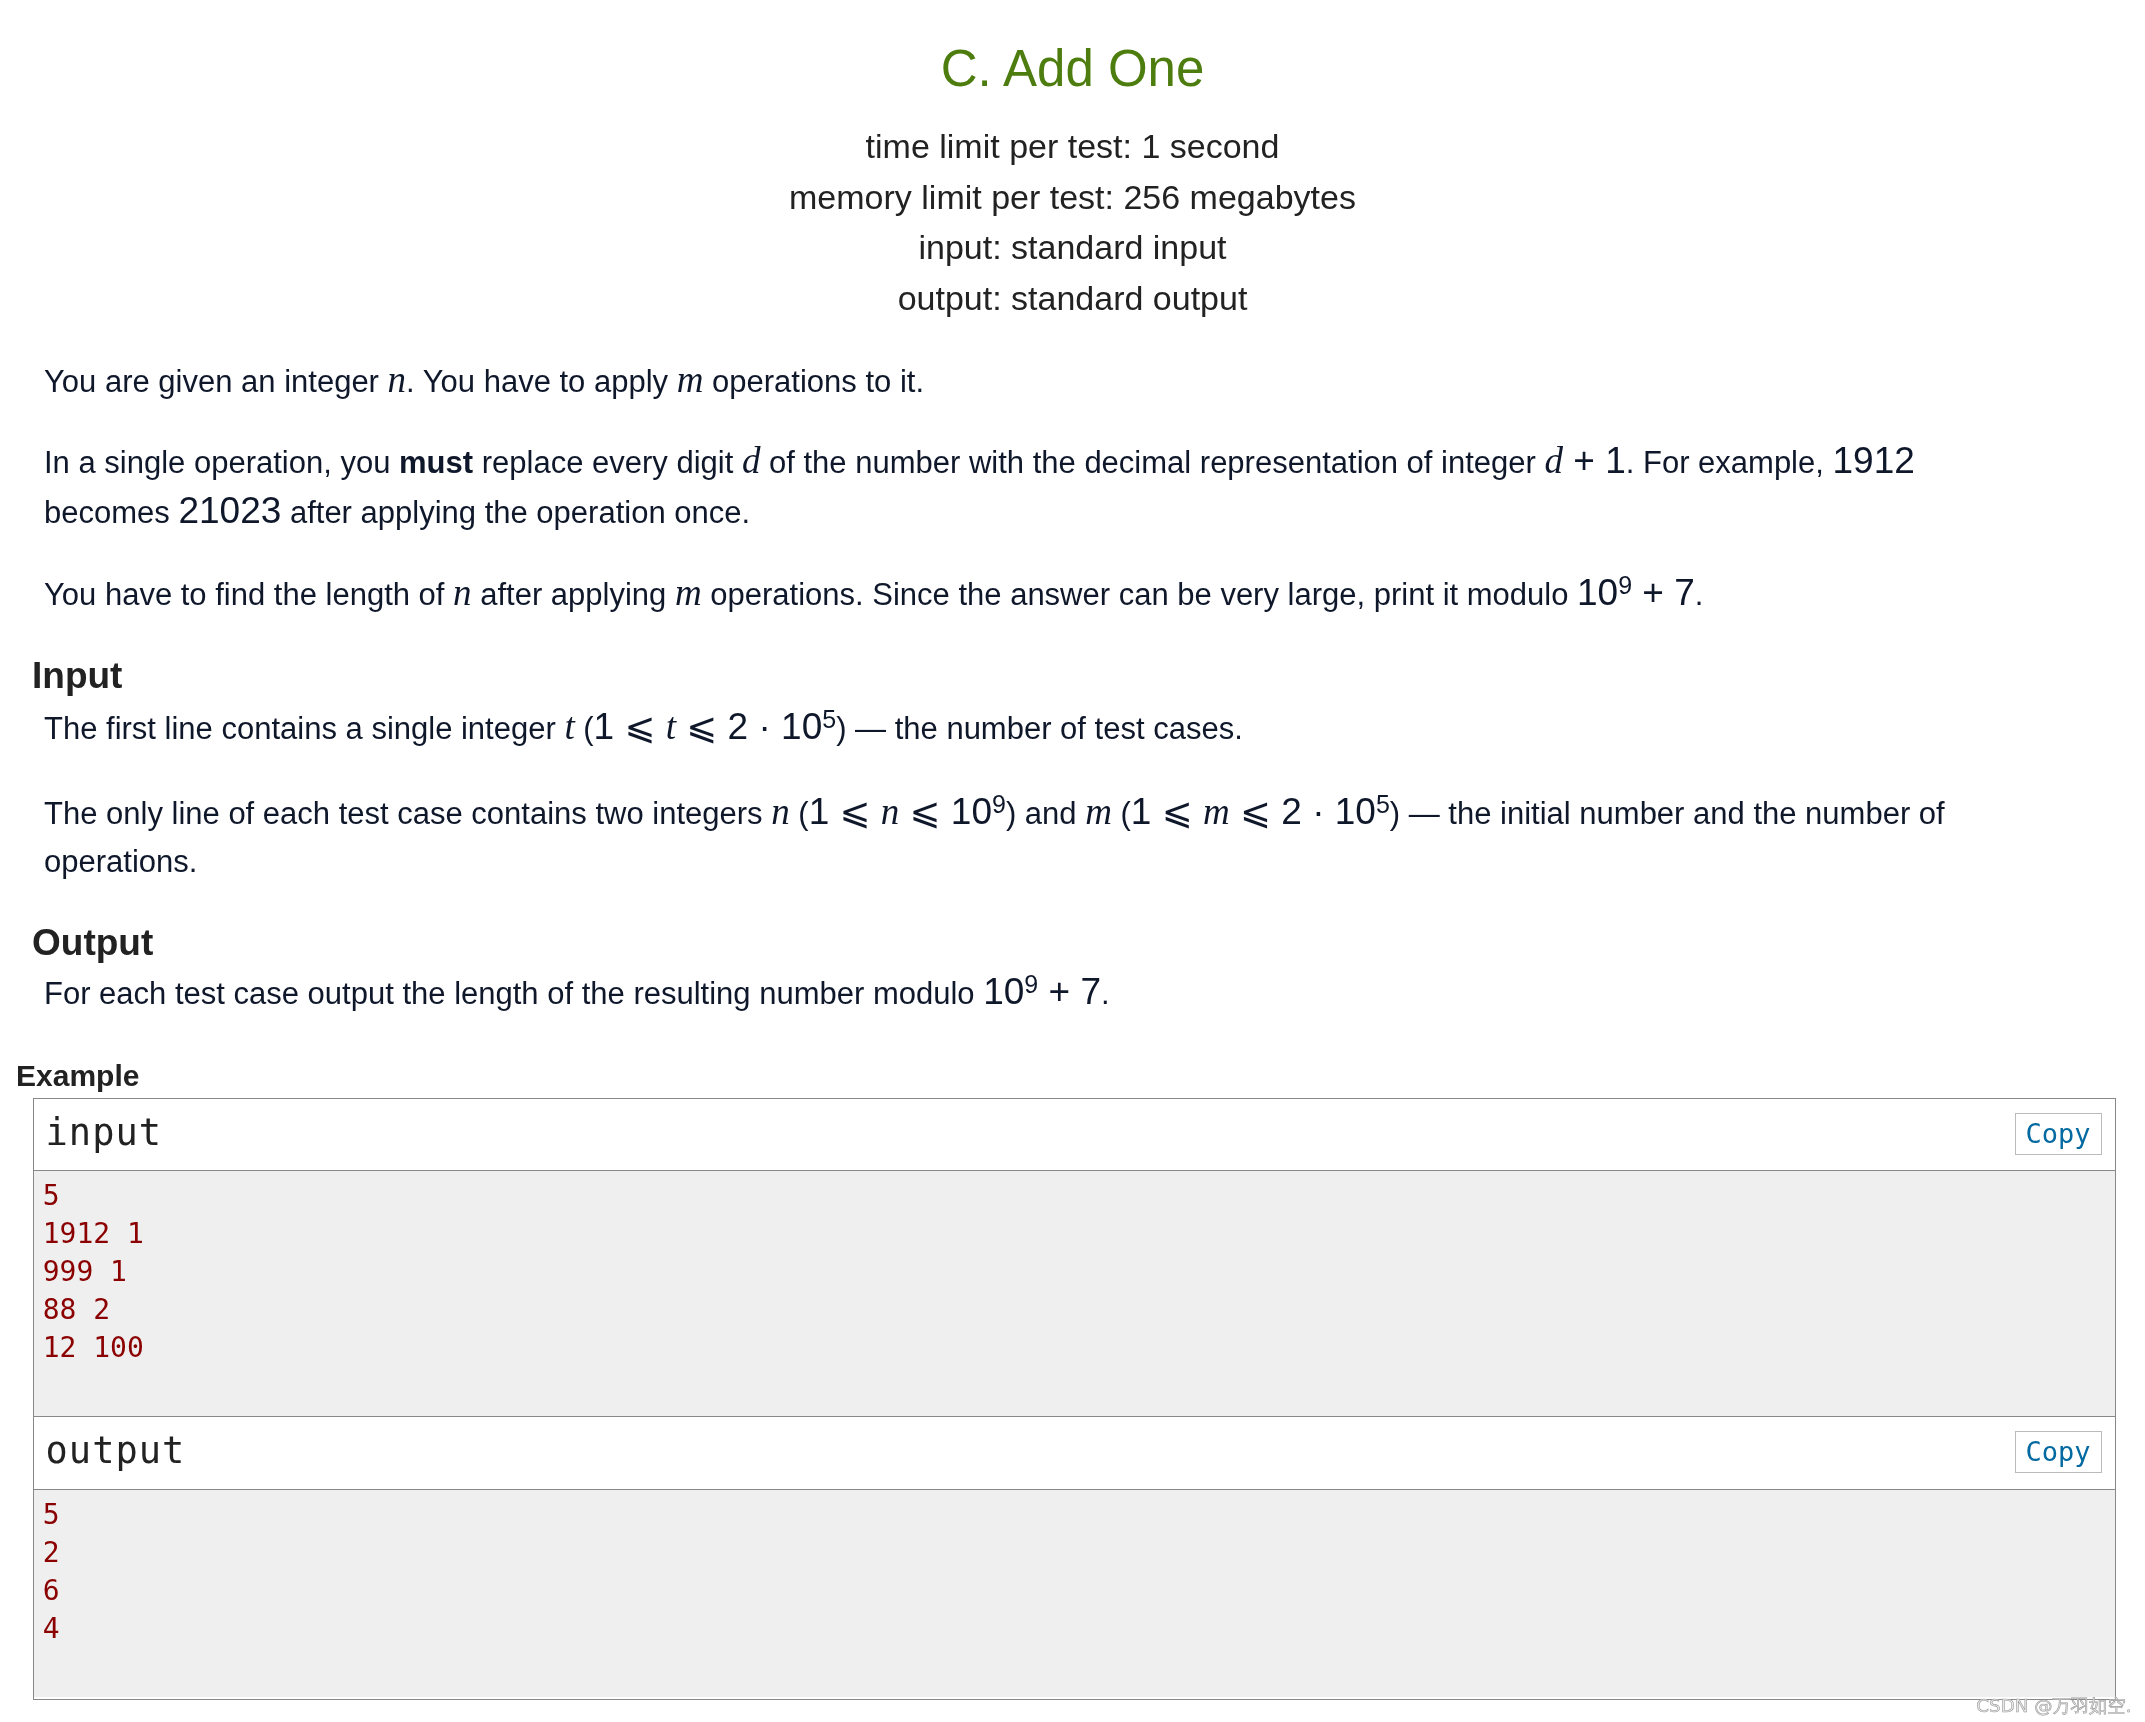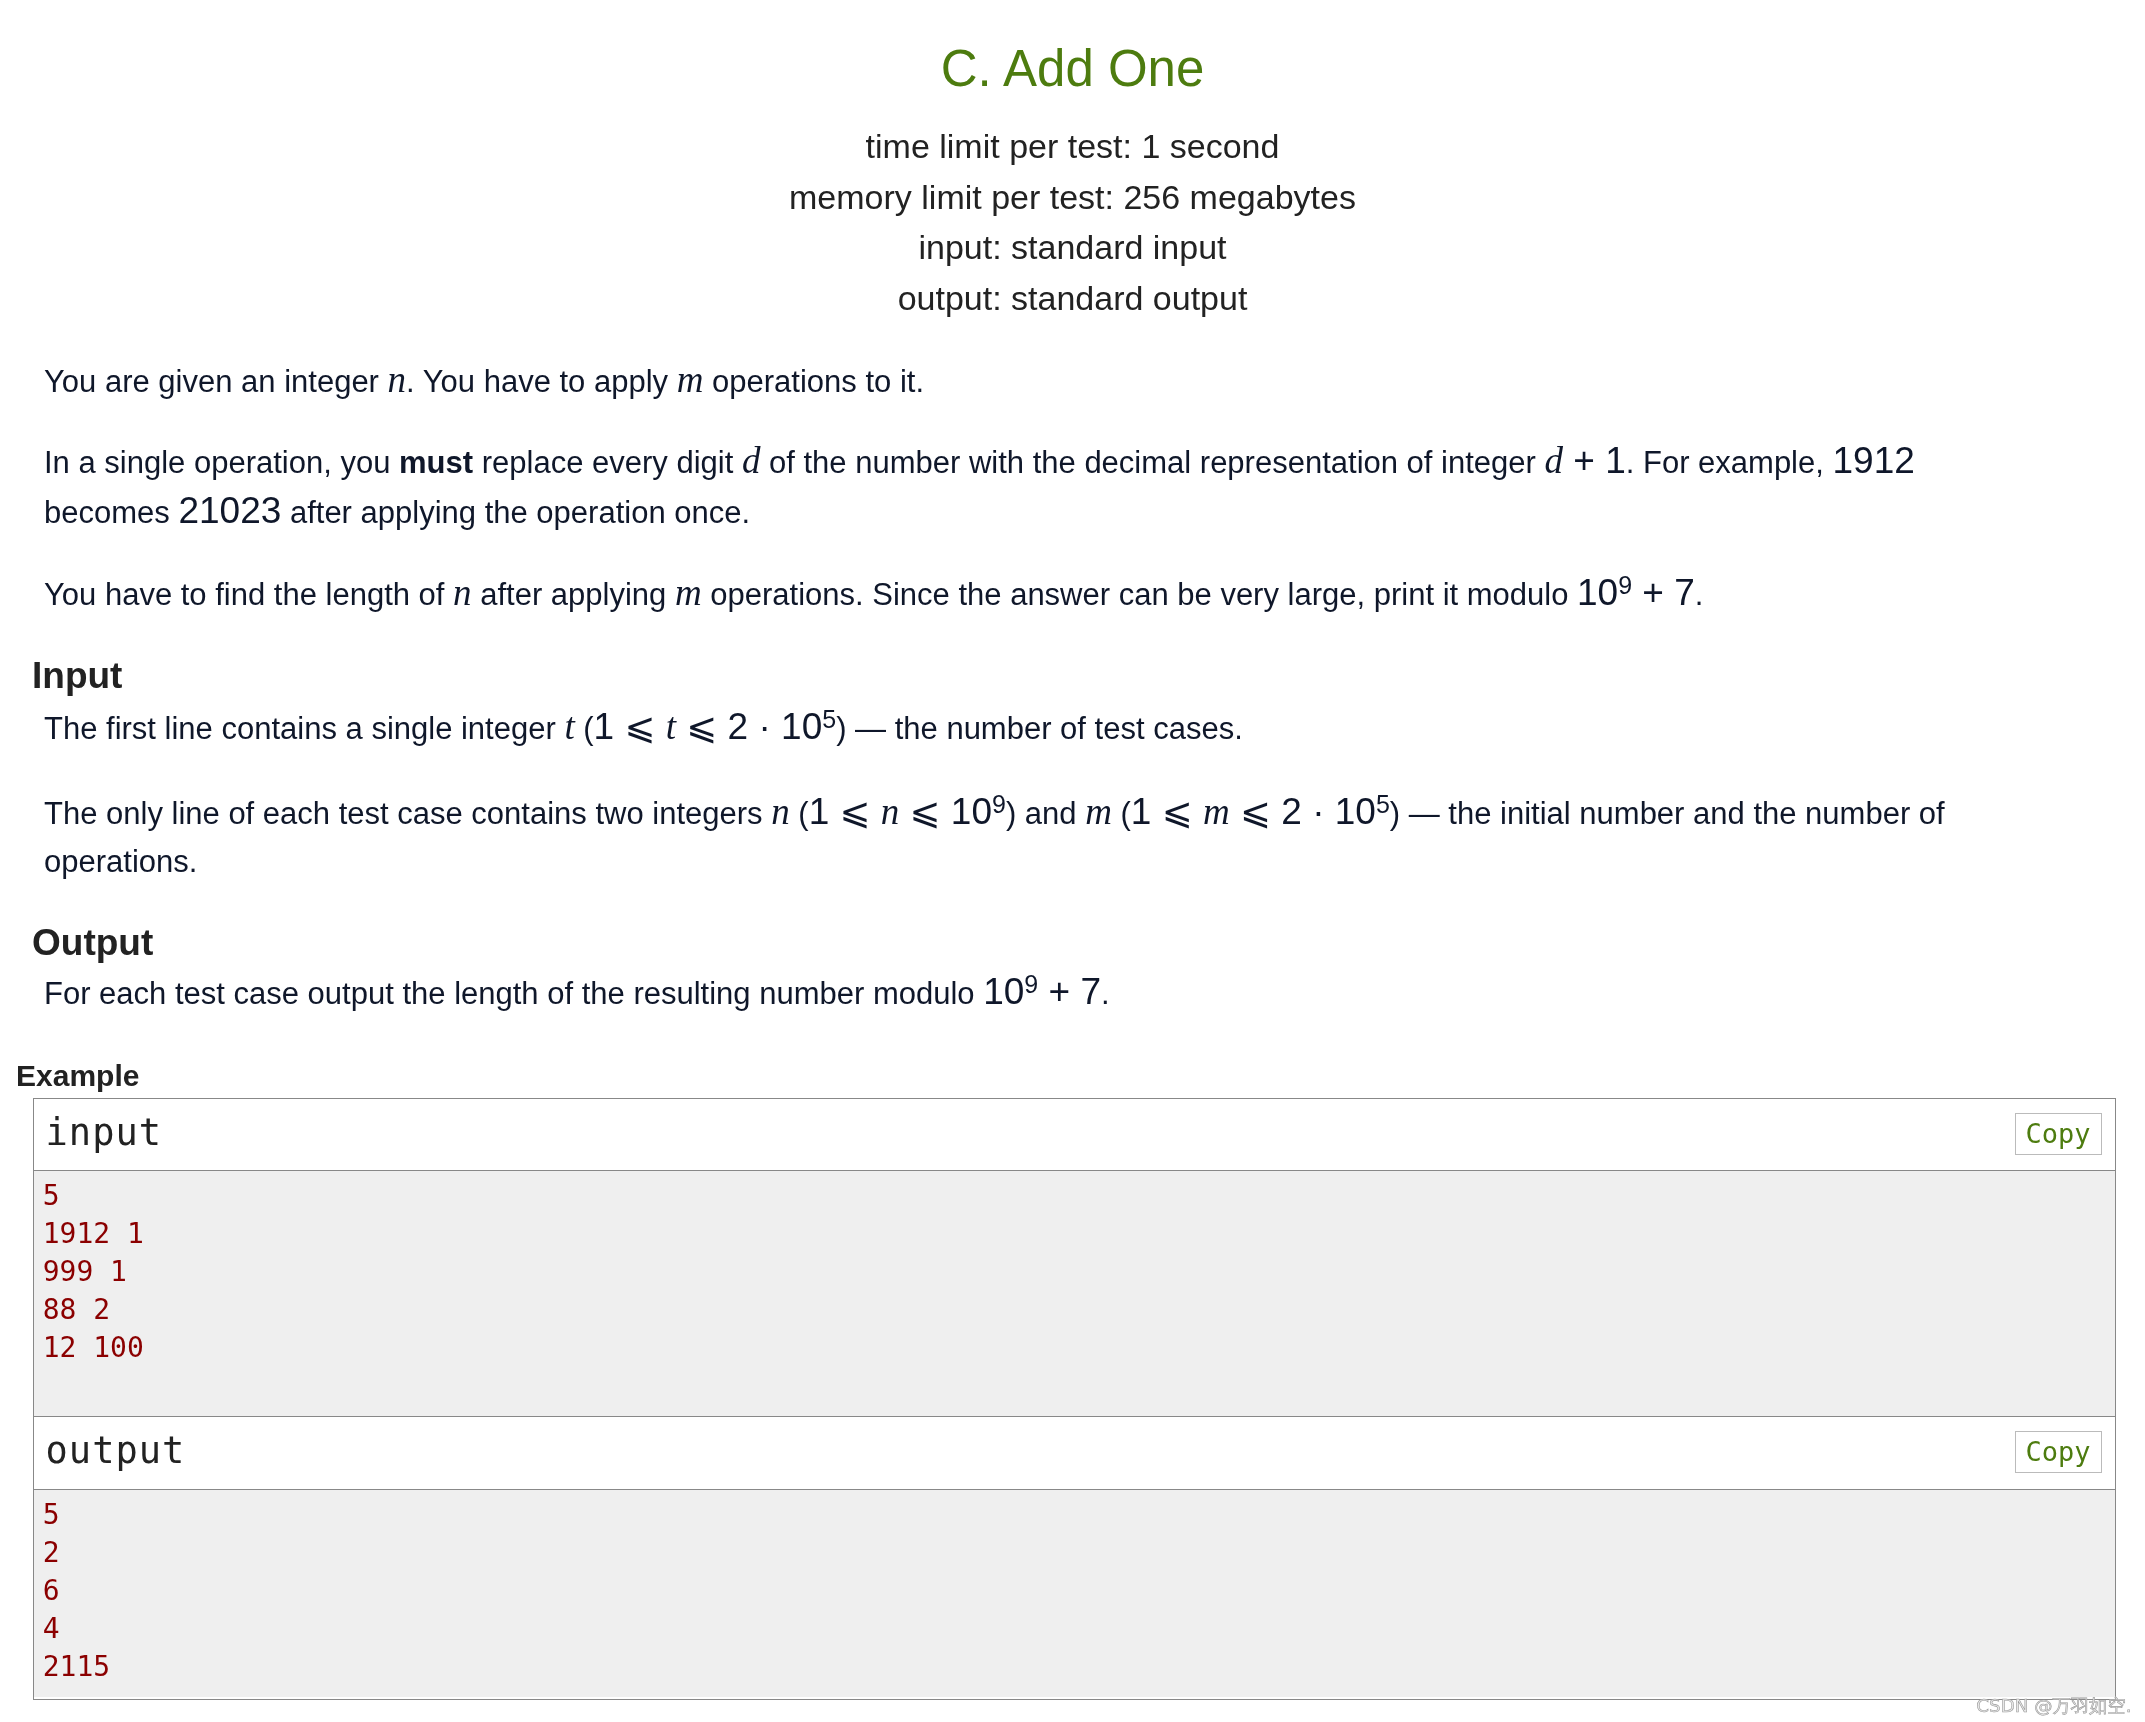--- a/index.html
+++ b/index.html
@@ -11,21 +11,21 @@
   .para { left:32px; width:2095px; font-size:31px; line-height:48px; color:#0f172a;margin-left:12px; }
   .m { font-family:"Liberation Serif", serif; font-style:italic; font-size:37px; }
   .mn { font-size:37px; }
   .sup { font-size:25px; vertical-align:super; line-height:0; }
   .sect { left:32px; font-size:37px; font-weight:bold; line-height:44px; color:#222; }
   .example-title { left:16px; font-size:30px; font-weight:bold; line-height:39px; color:#222; }
   .box { left:33px; width:2083px; border:1.9px solid #888888; box-sizing:border-box; }
   .box-head { position:absolute; left:0; right:0; background:#fff; border-bottom:1.9px solid #888; box-sizing:border-box; }
   .box-head .lbl { position:absolute; left:11.6px; font-family:"DejaVu Sans Mono", monospace; font-size:37px; color:#222; letter-spacing:1px; }
   .copy { position:absolute; right:13.5px; width:87px; height:42px; border:1.9px solid #bbbbbb; box-sizing:border-box;
-          font-family:"DejaVu Sans Mono", monospace; font-size:27px; color:#4d7c0f; text-align:center; line-height:39px; background:#fff; cursor:pointer; }
+          font-family:"DejaVu Sans Mono", monospace; font-size:27px; color:#0369a1; text-align:center; line-height:39px; background:#fff; cursor:pointer; }
   .pre { position:absolute; left:0; right:0; background:#efefef; box-sizing:border-box;
          font-family:"DejaVu Sans Mono", monospace; font-size:28px; line-height:38px; color:#8b0000; padding:5.8px 0 0 8.7px; }
   .pre div { white-space:pre; }
   .wm { right:13.5px; bottom:3.9px; font-size:18.3px; color:#e8e8e8; -webkit-text-stroke:0.6px #9a9a9a; font-family:"DejaVu Sans", sans-serif;text-align:center; }
 </style>
 </head>
 <body>
 
 <div class="abs title">C. Add One</div>
 <div class="abs hdr" style="top:125px">time limit per test: 1 second</div>
@@ -77,18 +77,17 @@
   </div>
   <div class="box-head" style="top:317px; height:74px; border-top:1.9px solid #888;">
     <span class="lbl" style="top:11.6px;">output</span>
     <div class="copy" style="top:13.5px;">Copy</div>
   </div>
   <div class="pre" style="top:391px; height:207px;">
     <div>5</div>
     <div>2</div>
     <div>6</div>
     <div>4</div>
-    <div>2115</div>
   </div>
 </div>
 
 <div class="abs wm">CSDN @万羽如空.</div>
 
 
 </body></html>

